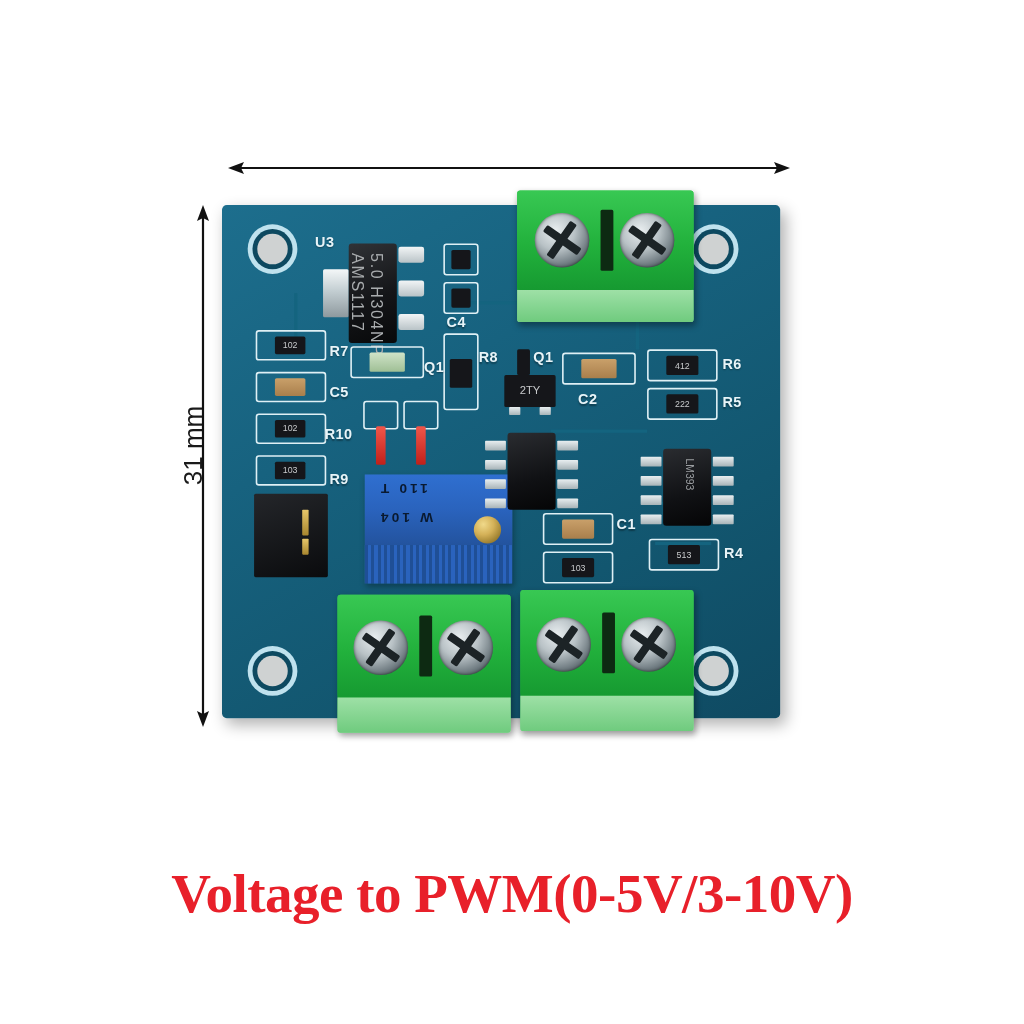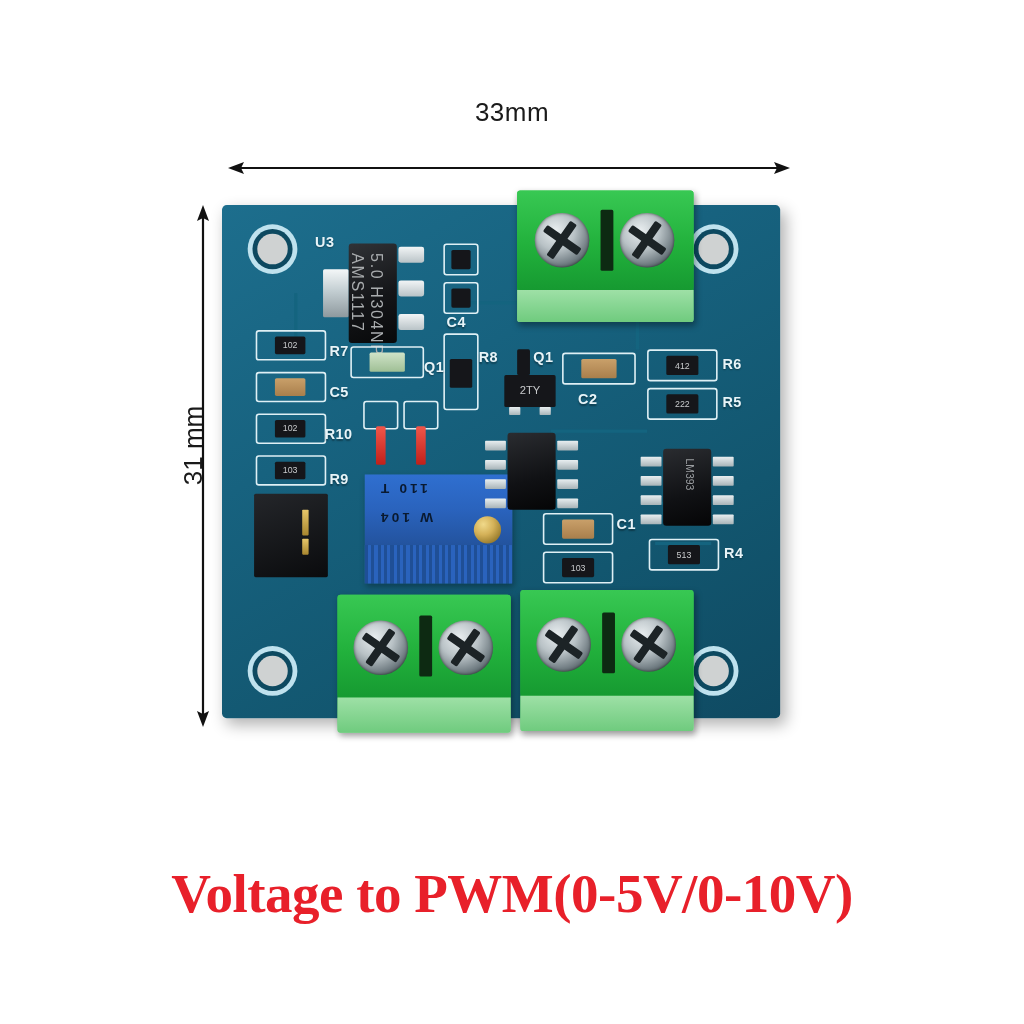--- a/index.html
+++ b/index.html
@@ -260,21 +260,20 @@
     font-size: 55px;
     color: #e8202a;
     letter-spacing: -0.5px;
   }
 </style>
 </head>
 <body>
 
 <div id="page">
 
-  <div class="dim-label-top">33mm</div>
 
   <svg class="arrow-h" viewBox="0 0 562 16">
     <line x1="10" y1="8" x2="552" y2="8" stroke="#111" stroke-width="2.2"></line>
     <polygon points="0,8 16,2 13,8 16,14" fill="#111"></polygon>
     <polygon points="562,8 546,2 549,8 546,14" fill="#111"></polygon>
   </svg>
 
   <div class="dim-label-left">31 mm</div>
 
   <svg class="arrow-v" viewBox="0 0 16 522">
@@ -425,15 +424,15 @@
 
     <div class="term term-top" style="left:186px; top:240px; width:108px; height:88px;">
       <div class="term-body" style="height:66px;"></div>
       <div class="term-foot" style="height:22px;"></div>
       <div class="screw" style="left:10px; top:17px; width:34px; height:34px;"></div>
       <div class="screw" style="left:63px; top:17px; width:34px; height:34px;"></div>
       <div class="slot" style="left:51px; top:14px; width:8px; height:38px;"></div>
     </div>
   </div>
 
-  <div class="caption">Voltage to PWM(0-5V/0-10V)</div>
+  <div class="caption">Voltage to PWM(0-5V/3-10V)</div>
 
 </div>
 
 </body></html>

